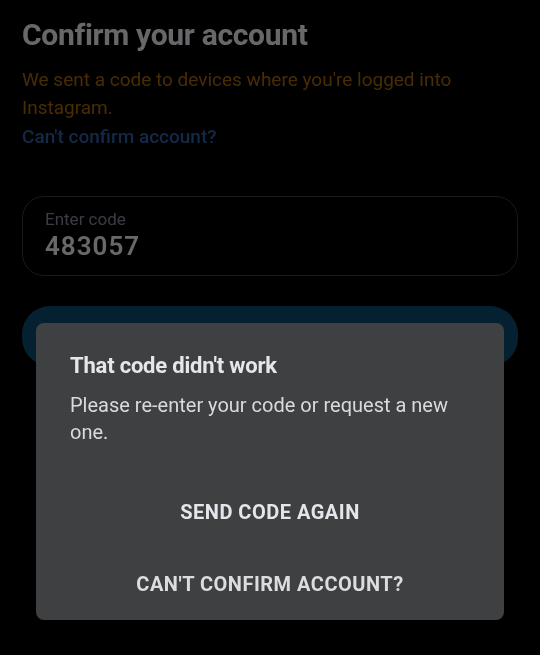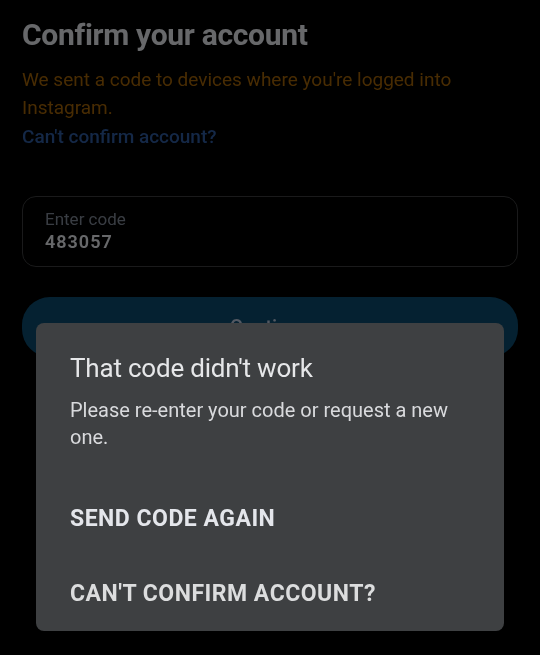--- a/index.html
+++ b/index.html
@@ -34,34 +34,34 @@
     }
     .cant-confirm-link {
       font-size: 19px;
       color: #2e5a9e;
       margin-top: 4px;
       font-weight: 500;
     }
     .code-field {
       margin-top: 48px;
       border: 1px solid #3a3b3c;
-      border-radius: 14px;
+      border-radius: 22px;
       padding: 12px 22px 14px 22px;
       background: #000;
     }
     .code-label {
       font-size: 17px;
       color: #7f8794;
     }
     .code-input {
       background: transparent;
       border: none;
       outline: none;
       color: #e4e6eb;
-      font-size: 18px;
+      font-size: 26px;
       font-weight: 600;
       letter-spacing: 1px;
       width: 100%;
       margin-top: 2px;
       font-family: inherit;
     }
     .continue-btn {
       margin-top: 30px;
       width: 100%;
       background: #0c4a6e;
@@ -83,45 +83,45 @@
       position: absolute;
       left: 36px;
       right: 36px;
       top: 323px;
       background: #3e4042;
       border-radius: 8px;
       z-index: 10;
       padding: 30px 0 0 0;
     }
     .dialog-title {
-      font-size: 26px;
-      font-weight: 400;
+      font-size: 22px;
+      font-weight: 700;
       color: #e6e7e9;
       padding: 0 34px;
       letter-spacing: -0.2px;
     }
     .dialog-body {
       font-size: 20px;
       color: #d9dadd;
       padding: 0 34px;
       margin-top: 14px;
       line-height: 1.35;
     }
     .dialog-actions {
       margin-top: 30px;
     }
     .dialog-action {
       display: block;
       width: 100%;
       background: transparent;
       border: none;
-      text-align: left;
+      text-align: center;
       padding: 24px 34px;
       color: #e4e6eb;
-      font-size: 23px;
+      font-size: 20px;
       font-weight: 700;
       letter-spacing: 0.5px;
       font-family: inherit;
       cursor: pointer;
     }
     .dialog-action.secondary {
       color: #dcddde;
     }
   </style>
 </head>

